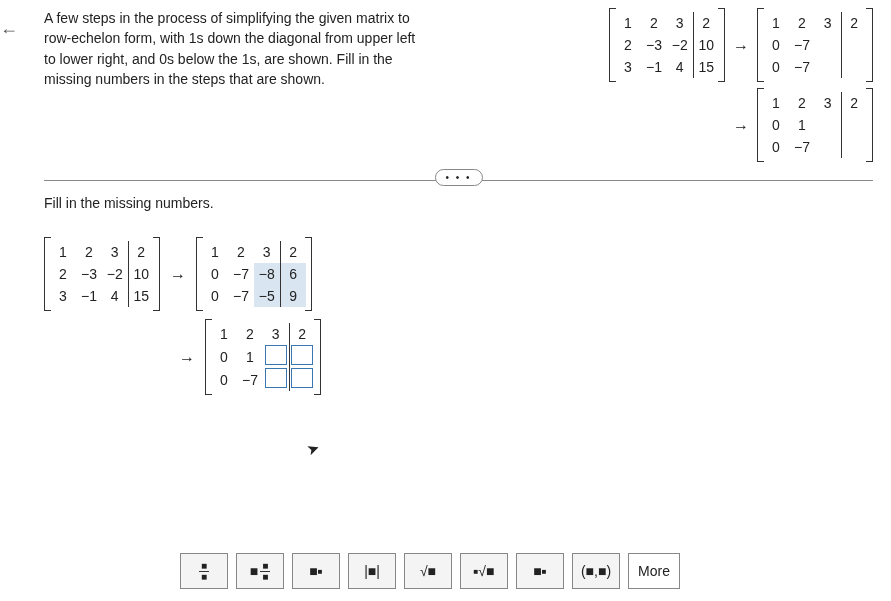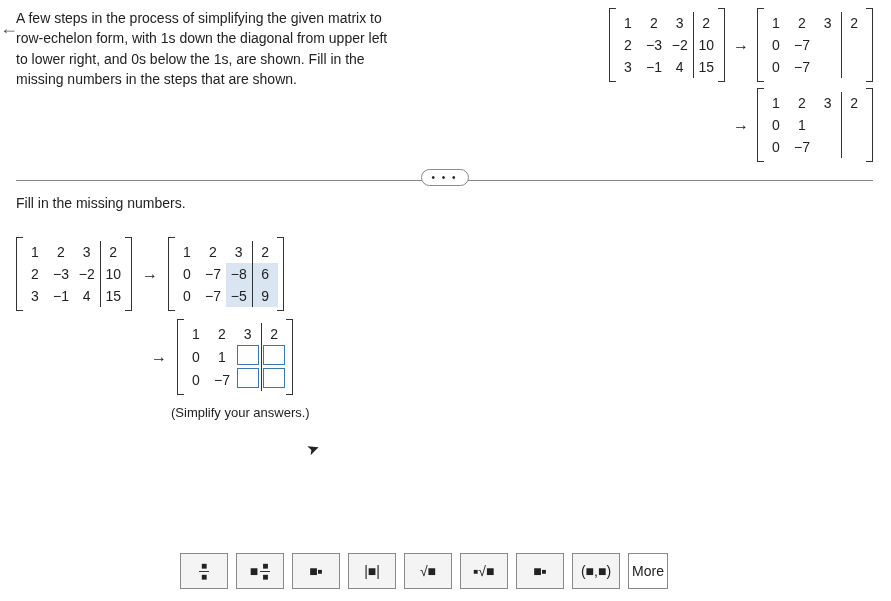--- a/index.html
+++ b/index.html
@@ -1,18 +1,18 @@
 <!DOCTYPE html>
 <html><head>
 <meta charset="utf-8">
 <style>
 *{box-sizing:border-box;margin:0;padding:0}
 body{font-family:Arial,Helvetica,sans-serif;font-size:14px;color:#222;background:#fff;width:891px;height:601px;position:relative;overflow:hidden}
 .back{position:absolute;left:0;top:18px;color:#555;font-size:18px;cursor:pointer}
-.content{padding:8px 18px 8px 16px}
+.content{padding:8px 18px 8px 44px}
 .top{display:flex;gap:14px;align-items:flex-start}
 .qtext{flex:0 0 380px;line-height:1.45;font-size:14px}
 .topmats{display:flex;flex-direction:column;gap:6px;align-items:flex-end;flex:1}
 .mrow{display:flex;align-items:center;gap:8px}
 .mat{display:inline-block;position:relative;padding:4px 6px}
 .mat::before,.mat::after{content:"";position:absolute;top:0;bottom:0;width:6px;border:1.5px solid #333}
 .mat::before{left:0;border-right:none}
 .mat::after{right:0;border-left:none}
 .mtab{border-collapse:collapse}
 .mtab td{width:26px;height:22px;text-align:center;font-size:14px;position:relative}
@@ -21,21 +21,21 @@
 .hr{border:none;border-top:1px solid #888;margin:18px 0 14px 0;position:relative}
 .dots{position:absolute;left:50%;top:-11px;transform:translateX(-50%);background:#fff;border:1px solid #888;border-radius:10px;padding:2px 10px;font-size:10px;letter-spacing:2px;cursor:pointer}
 .sub{margin-bottom:26px}
 .work{display:flex;flex-direction:column;gap:8px}
 .wrow{display:flex;align-items:center;gap:10px}
 .fillcell{background:#d9e6f2}
 .inputcell{border:1.5px solid #3a76b0;background:#fff;width:22px;height:20px;display:inline-block}
 .simp{font-size:13px;margin-left:155px;margin-top:2px}
 .toolbar{position:absolute;bottom:12px;left:180px;display:flex;gap:8px}
 .tool{width:48px;height:36px;border:1px solid #888;background:#f4f4f4;display:flex;align-items:center;justify-content:center;font-size:14px;cursor:pointer}
-.tool.more{width:40px;background:#fff}
+.tool.more{width:52px;background:#fff}
 .cursor{position:absolute;font-size:15px;left:307px;top:440px;pointer-events:none;transform:rotate(-20deg)}
 .frac{display:inline-flex;flex-direction:column;align-items:center;line-height:1;font-size:10px}
 .frac .n{border-bottom:1px solid #333;padding:0 2px}
 .mfrac{display:inline-flex;align-items:center;gap:2px}
 </style>
 </head>
 <body>
 
 <span class="back">←</span>
 
@@ -203,21 +203,20 @@
               <tr>
                 <td>0</td>
                 <td>−7</td>
                 <td><span class="inputcell"></span></td>
                 <td class="bar"><span class="inputcell"></span></td>
               </tr>
             </tbody>
           </table>
     </div>
   </div>
-  <div class="simp">(Simplify your answers.)</div>
 </div>
 </div>
 
 <span class="cursor">➤</span>
 
 <div class="toolbar">
   <div class="tool">
       <span class="frac">
         <span class="n">■</span>
         <span>■</span>

